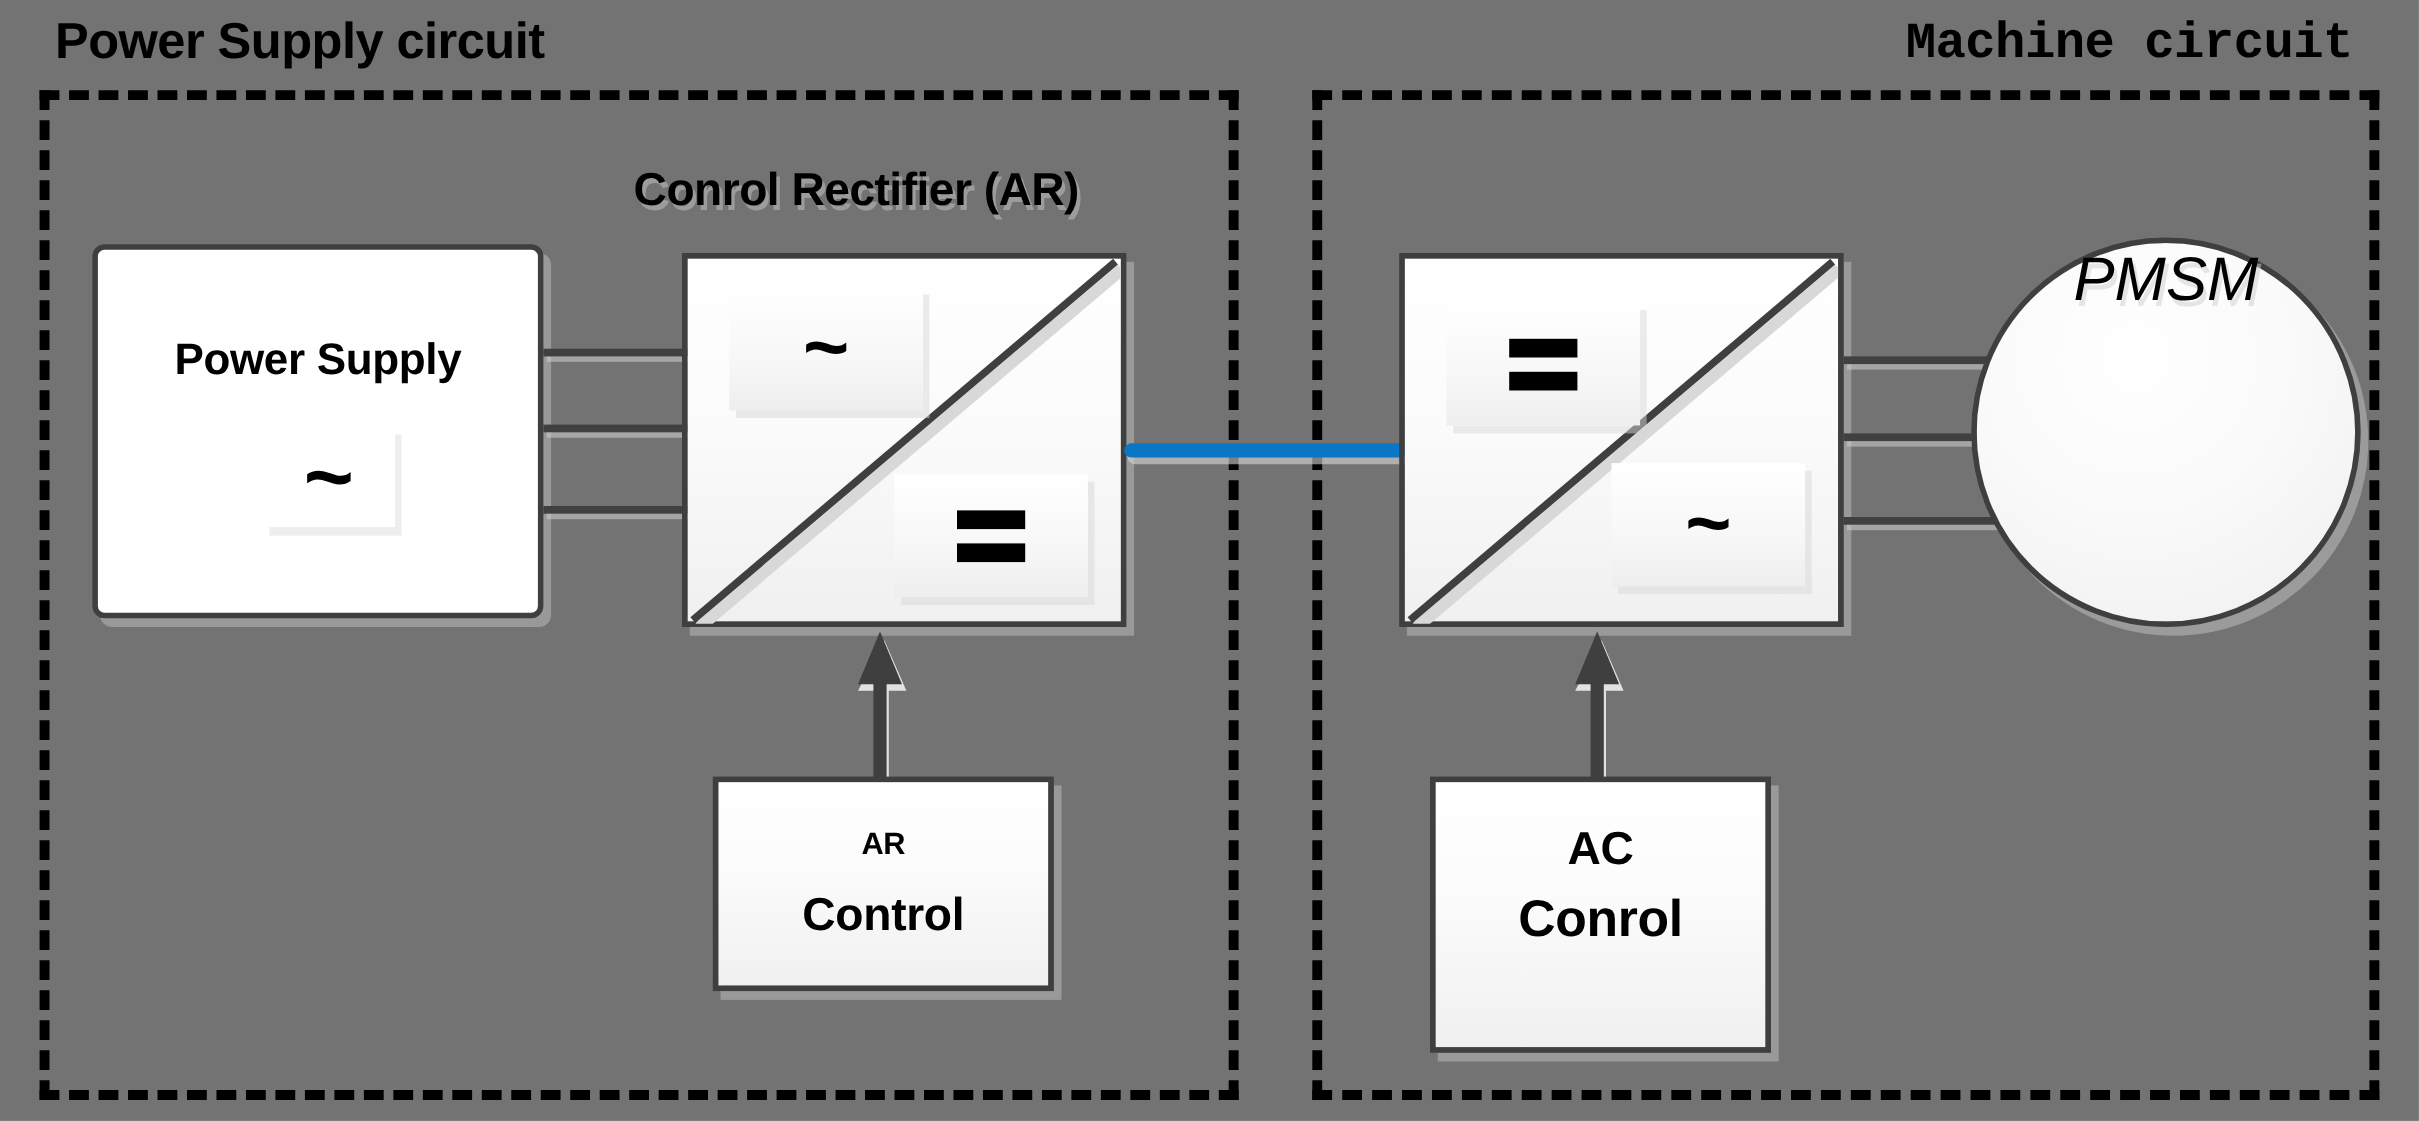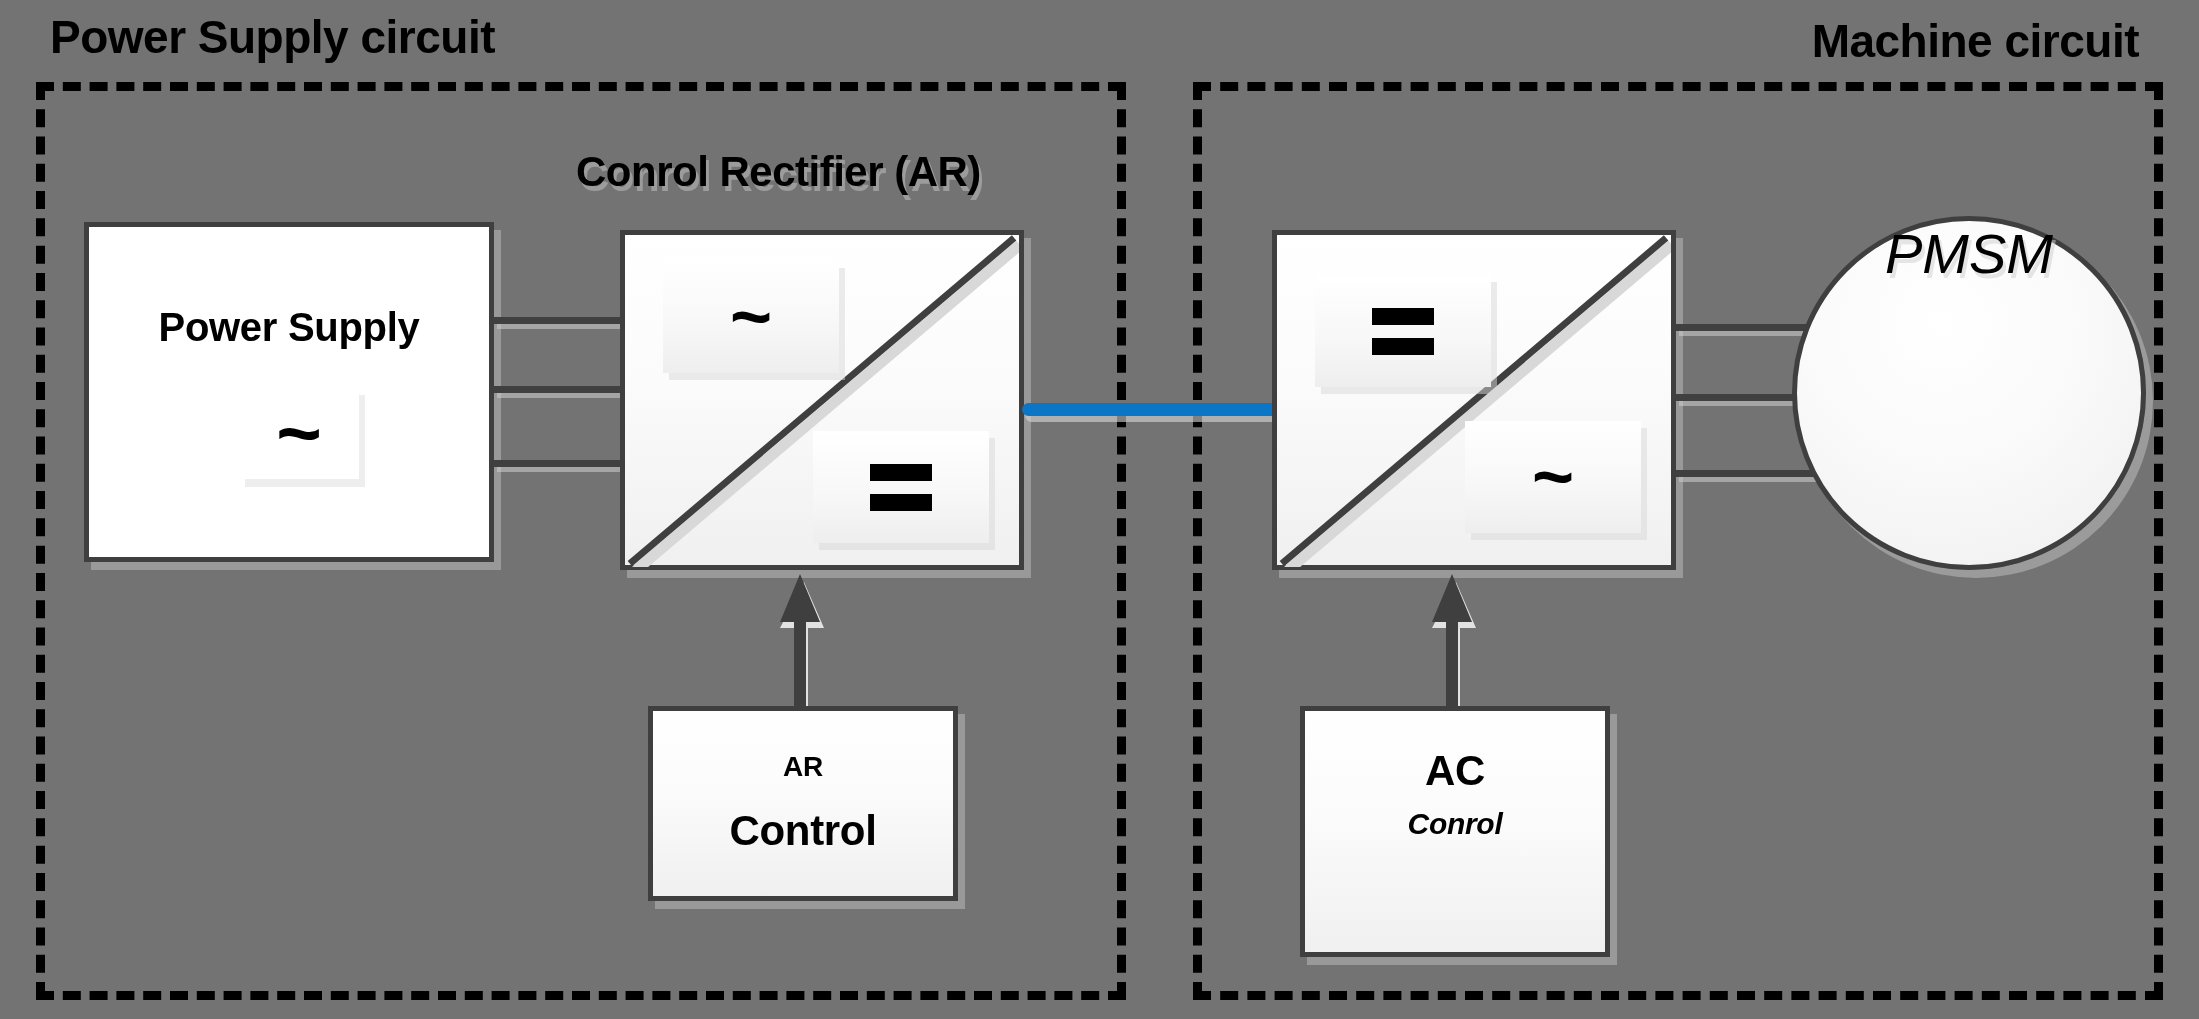--- a/index.html
+++ b/index.html
@@ -48,20 +48,21 @@
   
   .block {
     position: absolute;
     box-sizing: border-box;
     border: 5px solid #3f3f3f;
     background: linear-gradient(to bottom, #ffffff 0%, #fbfbfb 45%, #f0f0f0 100%);
     box-shadow: 7px 8px 0 rgba(200,200,200,0.45);
   }
   .block.plain-white {
     background: #ffffff;
+    border-radius: 11px;
   }
 
   
   .block-text {
     position: absolute;
     width: 100%;
     text-align: center;
     font-weight: bold;
     color: #000000;
     white-space: pre-line;
@@ -145,21 +146,21 @@
     letter-spacing: 0px;
   }
 </style>
 </head>
 <body>
 
 <div id="stage">
 
   <div class="zone-caption" style="left:50px; top:10px; font-size:46px;">Power Supply circuit</div>
 
-  <div class="zone-caption" style="right:60px; top:14px; font-size:46px;">Machine circuit</div>
+  <div class="zone-caption" style="right:60px; top:14px; font-size:46px;font-family:Liberation Mono, monospace;">Machine circuit</div>
 
   <div class="dashed-zone" style="left:36px; top:82px; width:1090px; height:918px;"></div>
 
   <div class="dashed-zone" style="left:1193px; top:82px; width:970px; height:918px;"></div>
 
   <div class="block-caption" style="left:576px; top:148px; font-size:42px;">Conrol Rectifier (AR)</div>
 
 
   <div class="block plain-white" style="left:84px; top:222px; width:410px; height:340px;">
     <div class="block-text" style="top:78px; font-size:40px;">Power Supply</div>
@@ -212,21 +213,21 @@
     </div>
   </div>
 
   <svg class="ctrl-arrow" style="left:1422px; top:570px; width:60px; height:140px;" viewBox="0 0 60 140">
     <polygon points="34,12 54,58 38,58 38,140 26,140 26,58 10,58" fill="#e2e2e2"></polygon>
     <polygon points="30,4 50,52 36,52 36,140 24,140 24,52 10,52" fill="#3f3f3f"></polygon>
   </svg>
 
   <div class="block" style="left:1300px; top:706px; width:310px; height:251px;">
     <div class="block-text" style="top:36px; font-size:42px;">AC</div>
-    <div class="block-text" style="top:96px; font-size:30px;font-style:italic;">Conrol</div>
+    <div class="block-text" style="top:96px; font-size:47px;">Conrol</div>
   </div>
 
   <div class="wire" style="left:1676px; top:324px; width:140px;"></div>
   <div class="wire" style="left:1676px; top:394px; width:140px;"></div>
   <div class="wire" style="left:1676px; top:470px; width:140px;"></div>
 
   <div class="machine" style="left:1792px; top:216px; width:354px; height:354px;">
     <span class="machine-label" style="font-size:56px;">PMSM</span>
   </div>
 

